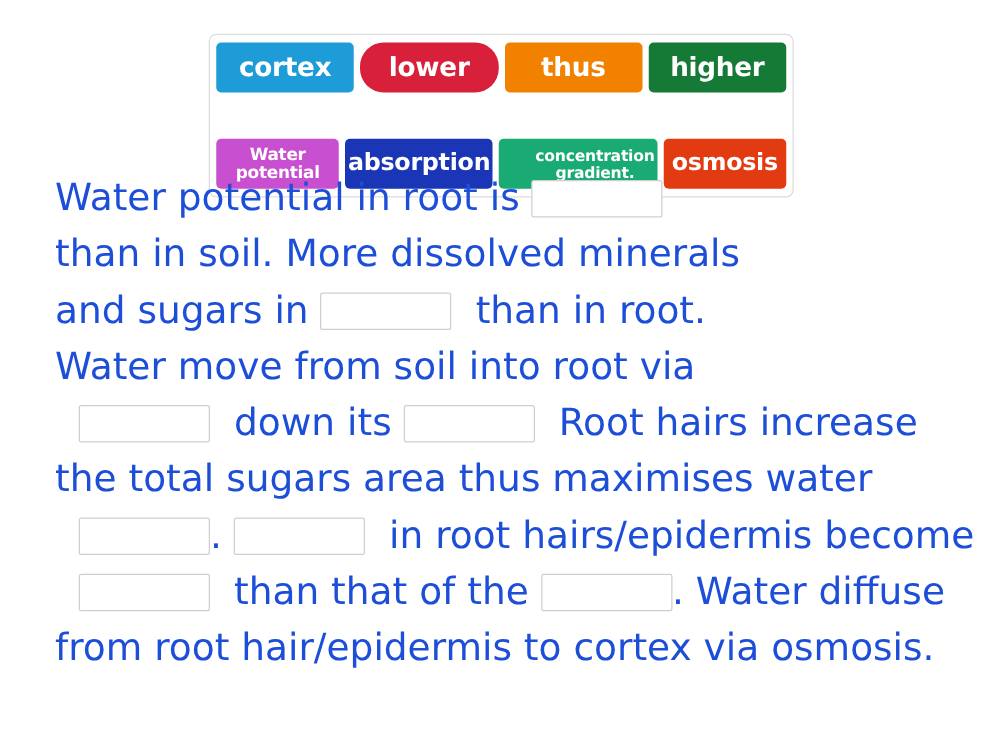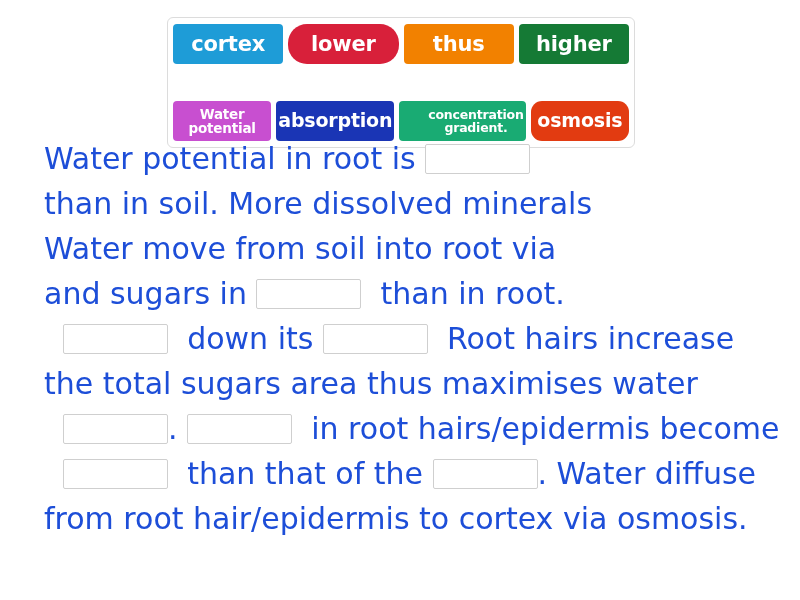--- a/index.html
+++ b/index.html
@@ -12,21 +12,21 @@
     background: #ffffff;
     font-family: "DejaVu Sans", sans-serif;
     overflow: hidden;
     position: relative;
   }
 
   
   #word-bank {
     position: absolute;
     left: 167px;
-    top: 17px;
+    top: 27px;
     width: 468px;
     box-sizing: border-box;
     border: 1px solid #dcdcdc;
     border-radius: 6px;
     background: #ffffff;
     padding: 6px 5px 6px 5px;
   }
   .bank-row {
     display: flex;
     gap: 5px;
@@ -97,27 +97,27 @@
       <div class="tile sz-lg" style="background: rgb(216, 32, 58); border-radius: 19px;">lower</div>
       <div class="tile sz-lg" style="background: rgb(242, 129, 0);">thus</div>
       <div class="tile sz-lg" style="background: rgb(21, 122, 53);">higher</div>
     </div>
   <div class="bank-row">
       <div class="tile sz-sm" style="background: rgb(200, 79, 208);">Water
 potential</div>
       <div class="tile sz-md" style="background: rgb(26, 53, 181); margin-top: 32px;">absorption</div>
       <div class="tile sz-xs" style="background: rgb(25, 171, 115); padding-left: 29px;">concentration
 gradient.</div>
-      <div class="tile sz-md" style="background: rgb(226, 59, 17); border-radius: 11px;">osmosis</div>
+      <div class="tile sz-md" style="background: rgb(226, 59, 17);">osmosis</div>
     </div>
 </div>
 
 <div id="cloze-text">
     <div class="ln"><span>Water potential in root is </span><span class="blank"></span></div>
     <div class="ln"><span>than in soil. More dissolved minerals</span></div>
+    <div class="ln"><span>and sugars in </span><span class="blank"></span><span>  than in root.</span></div>
     <div class="ln"><span>Water move from soil into root via</span></div>
-    <div class="ln"><span>and sugars in </span><span class="blank"></span><span>  than in root.</span></div>
     <div class="ln"><span>  </span><span class="blank"></span><span>  down its </span><span class="blank"></span><span>  Root hairs increase</span></div>
     <div class="ln"><span>the total sugars area thus maximises water</span></div>
     <div class="ln"><span>  </span><span class="blank"></span><span>. </span><span class="blank"></span><span>  in root hairs/epidermis become</span></div>
     <div class="ln"><span>  </span><span class="blank"></span><span>  than that of the </span><span class="blank"></span><span>. Water diffuse</span></div>
     <div class="ln"><span>from root hair/epidermis to cortex via osmosis.</span></div>
   </div>
 
 </body></html>

